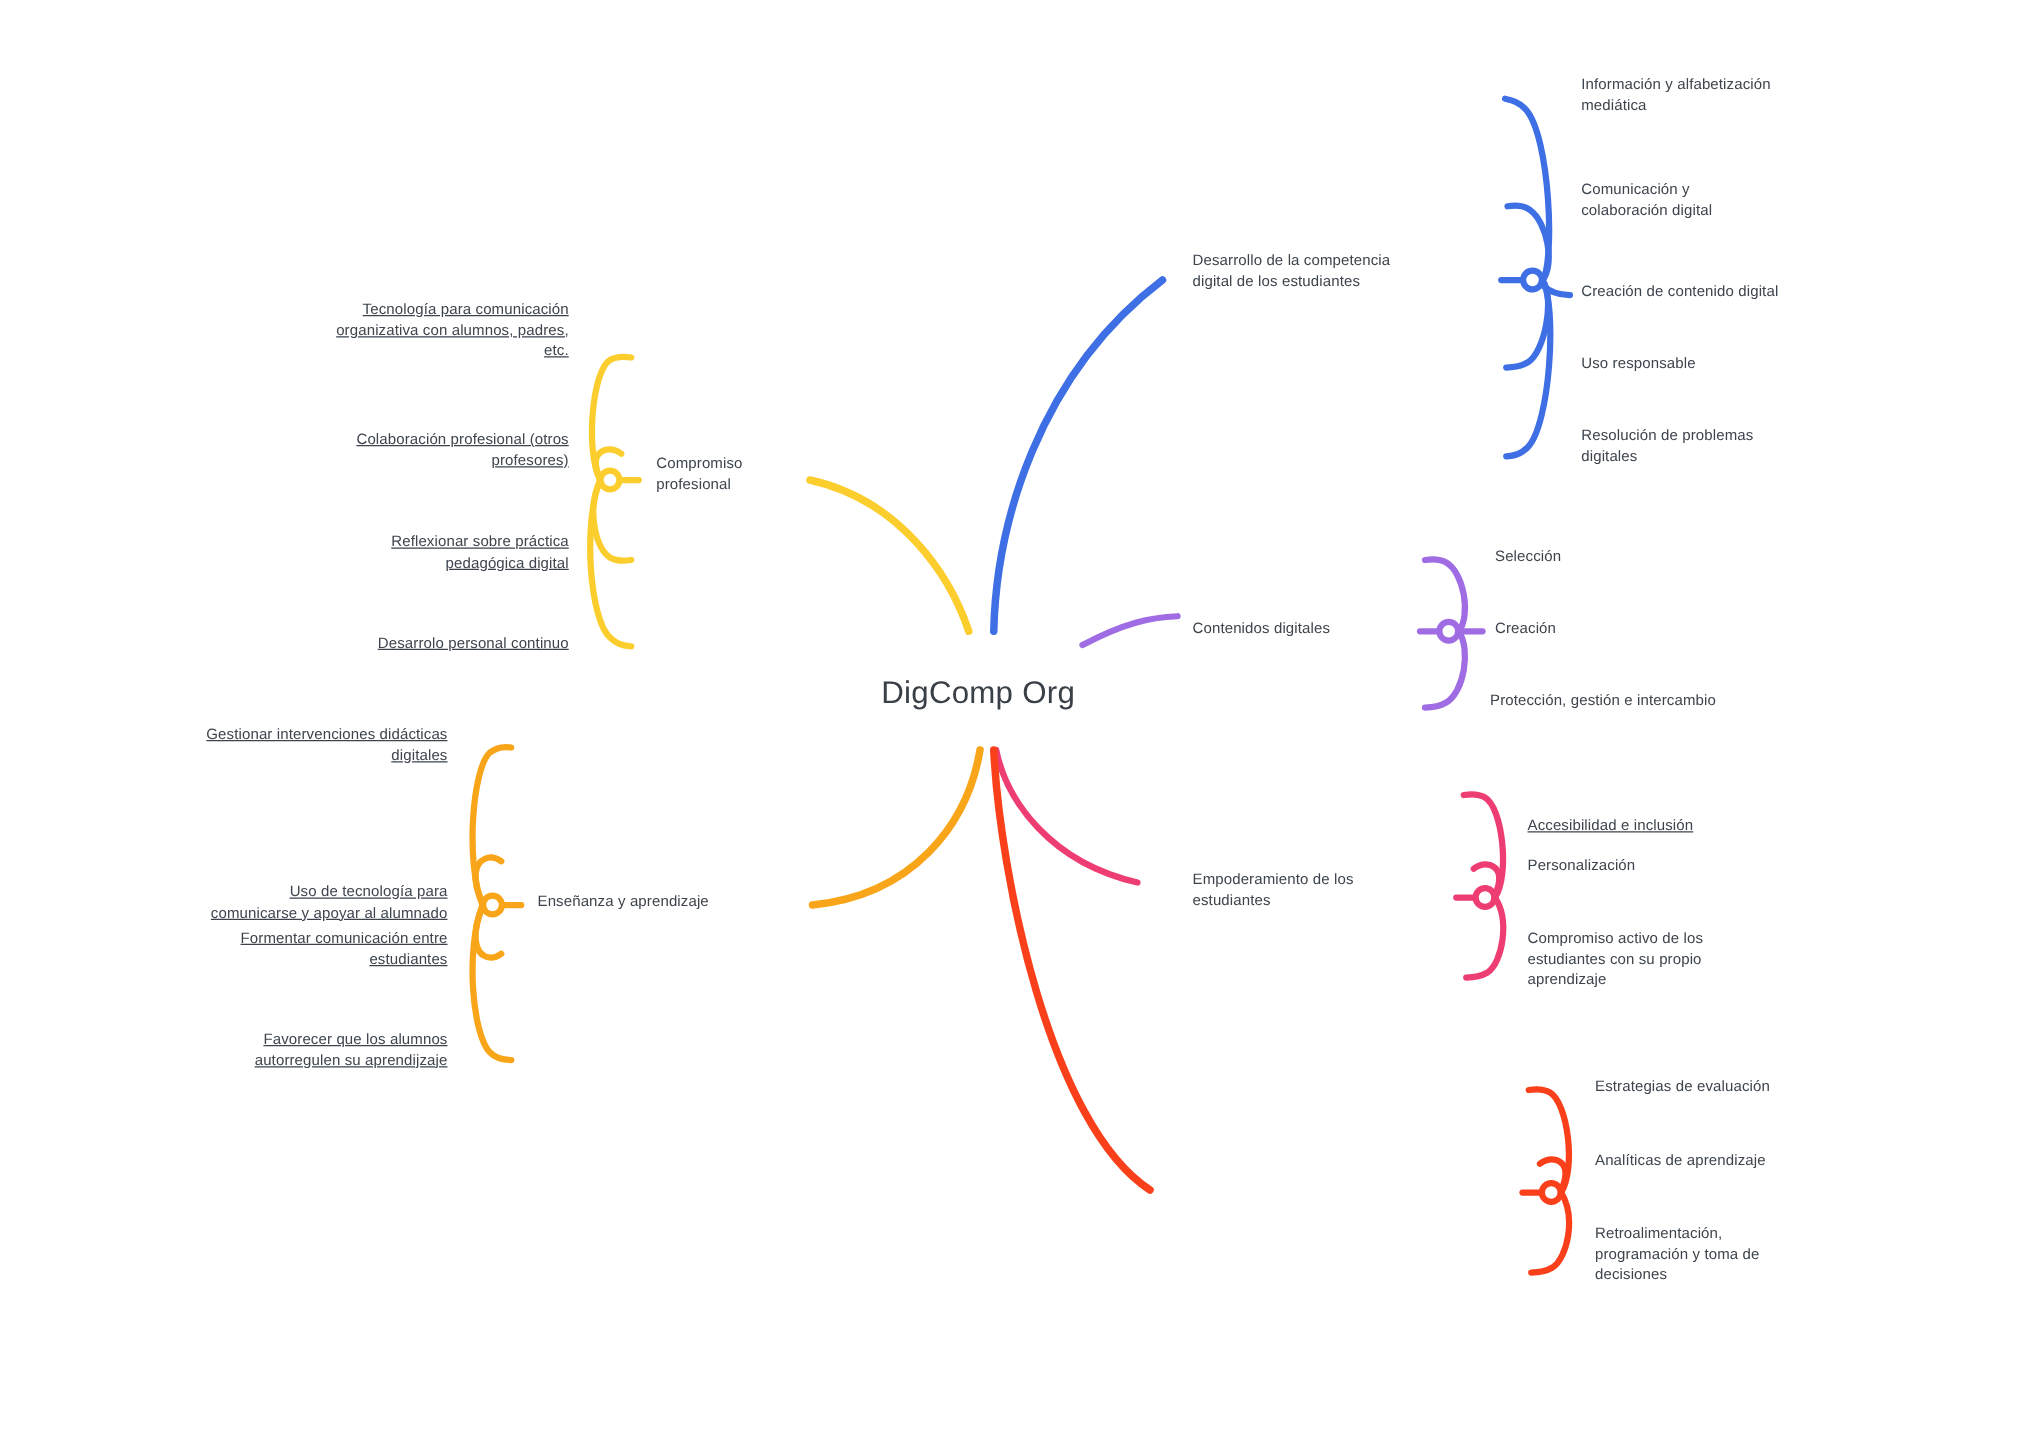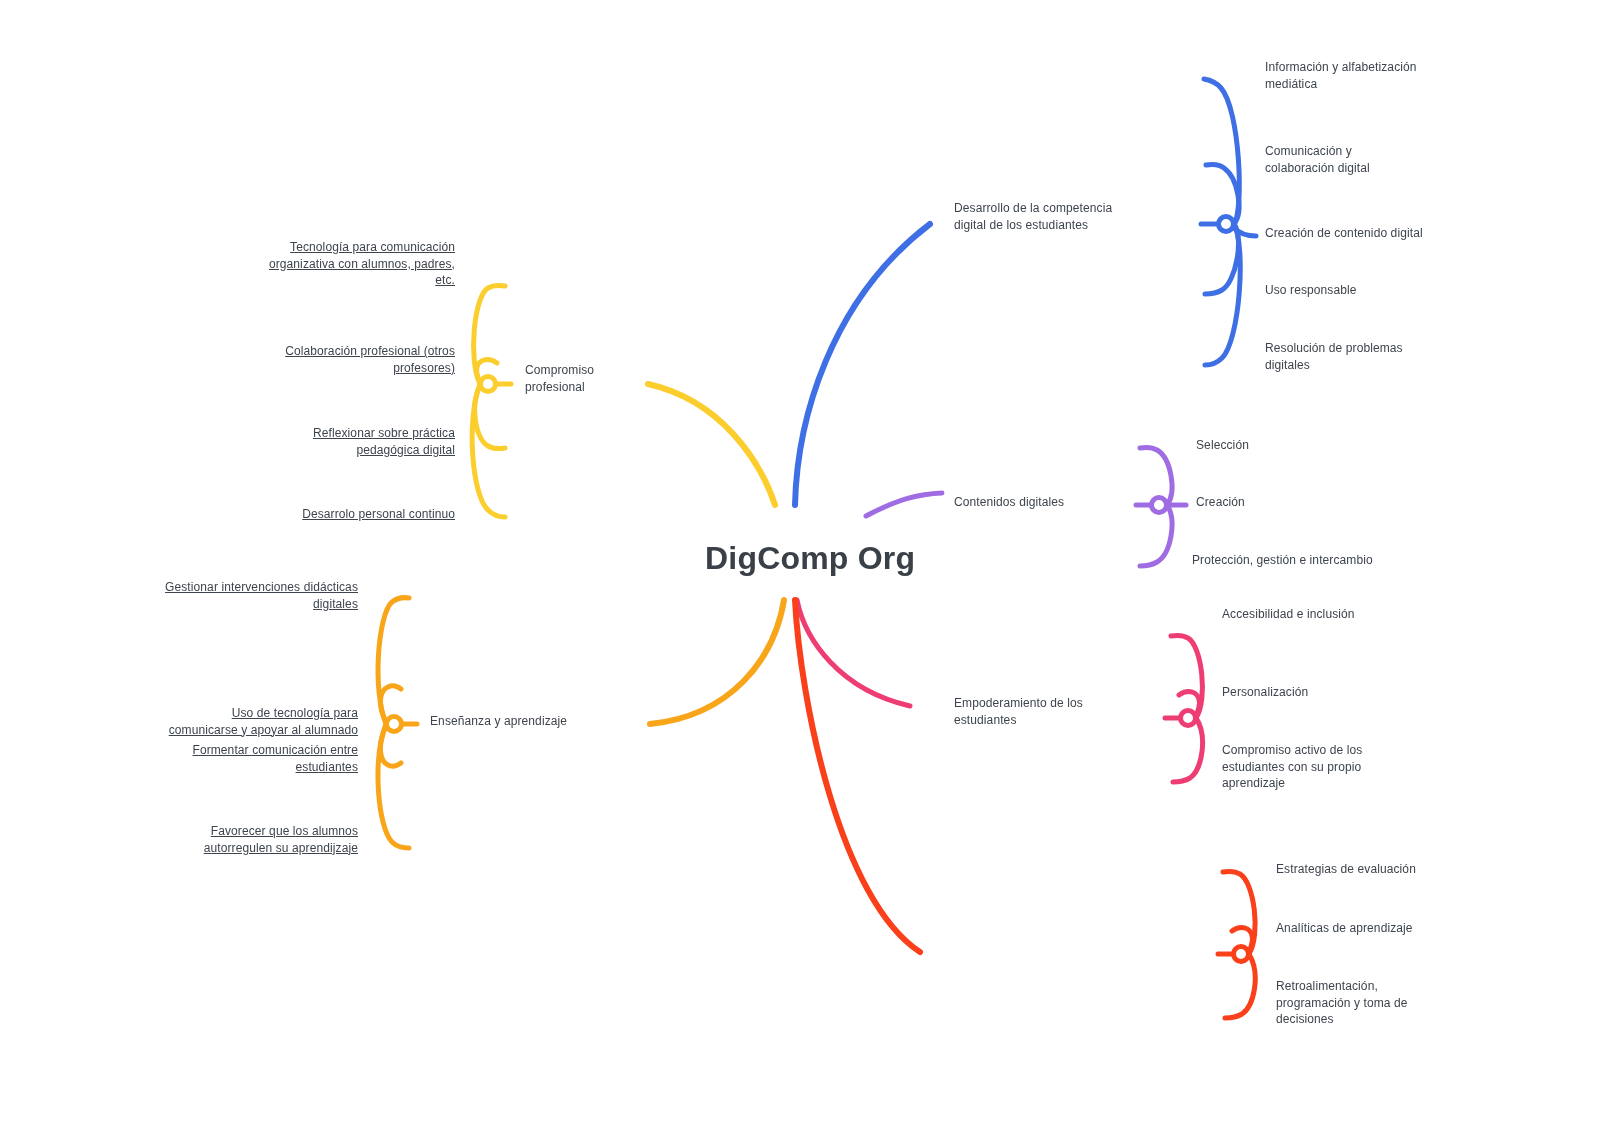--- a/index.html
+++ b/index.html
@@ -31,22 +31,22 @@
     color: #3d444d;
     font-size: 12px;
     line-height: 1.38;
     letter-spacing: 0.1px;
     font-family: "Liberation Sans", sans-serif;
     white-space: pre-line;
   }
   .root-label {
     position: absolute;
     color: #3a4047;
-    font-size: 32px;
-    font-weight: bold;
+    font-size: 25px;
+    font-weight: normal;
     letter-spacing: 0.2px;
     font-family: "Liberation Sans", sans-serif;
     white-space: nowrap;
   }
   .lbl-left  { text-align: right; text-decoration: underline; }
   .lbl-right { text-align: left; }
 </style>
 </head>
 <body>
 
@@ -129,21 +129,21 @@
 
   <div class="node-label lbl-right" style="left:954px; top:494px; width:240px;">Contenidos digitales</div>
 
   <div class="node-label lbl-right" style="left:1196px; top:437px; width:300px;">Selección</div>
   <div class="node-label lbl-right" style="left:1196px; top:494px; width:300px;">Creación</div>
   <div class="node-label lbl-right" style="left:1192px; top:552px; width:340px;">Protección, gestión e intercambio</div>
 
   <div class="node-label lbl-right" style="left:954px; top:695px; width:220px;">Empoderamiento de los
 estudiantes</div>
 
-  <div class="node-label lbl-right" style="left:1222px; top:606px; width:320px;">Accesibilidad e inclusión</div>
+  <div class="node-label lbl-right" style="left:1222px; top:652px; width:320px;text-decoration:underline;">Accesibilidad e inclusión</div>
   <div class="node-label lbl-right" style="left:1222px; top:684px; width:320px;">Personalización</div>
   <div class="node-label lbl-right" style="left:1222px; top:742px; width:290px;">Compromiso activo de los
 estudiantes con su propio
 aprendizaje</div>
 
 
   <div class="node-label lbl-right" style="left:1276px; top:861px; width:320px;">Estrategias de evaluación</div>
   <div class="node-label lbl-right" style="left:1276px; top:920px; width:320px;">Analíticas de aprendizaje</div>
   <div class="node-label lbl-right" style="left:1276px; top:978px; width:290px;">Retroalimentación,
 programación y toma de

